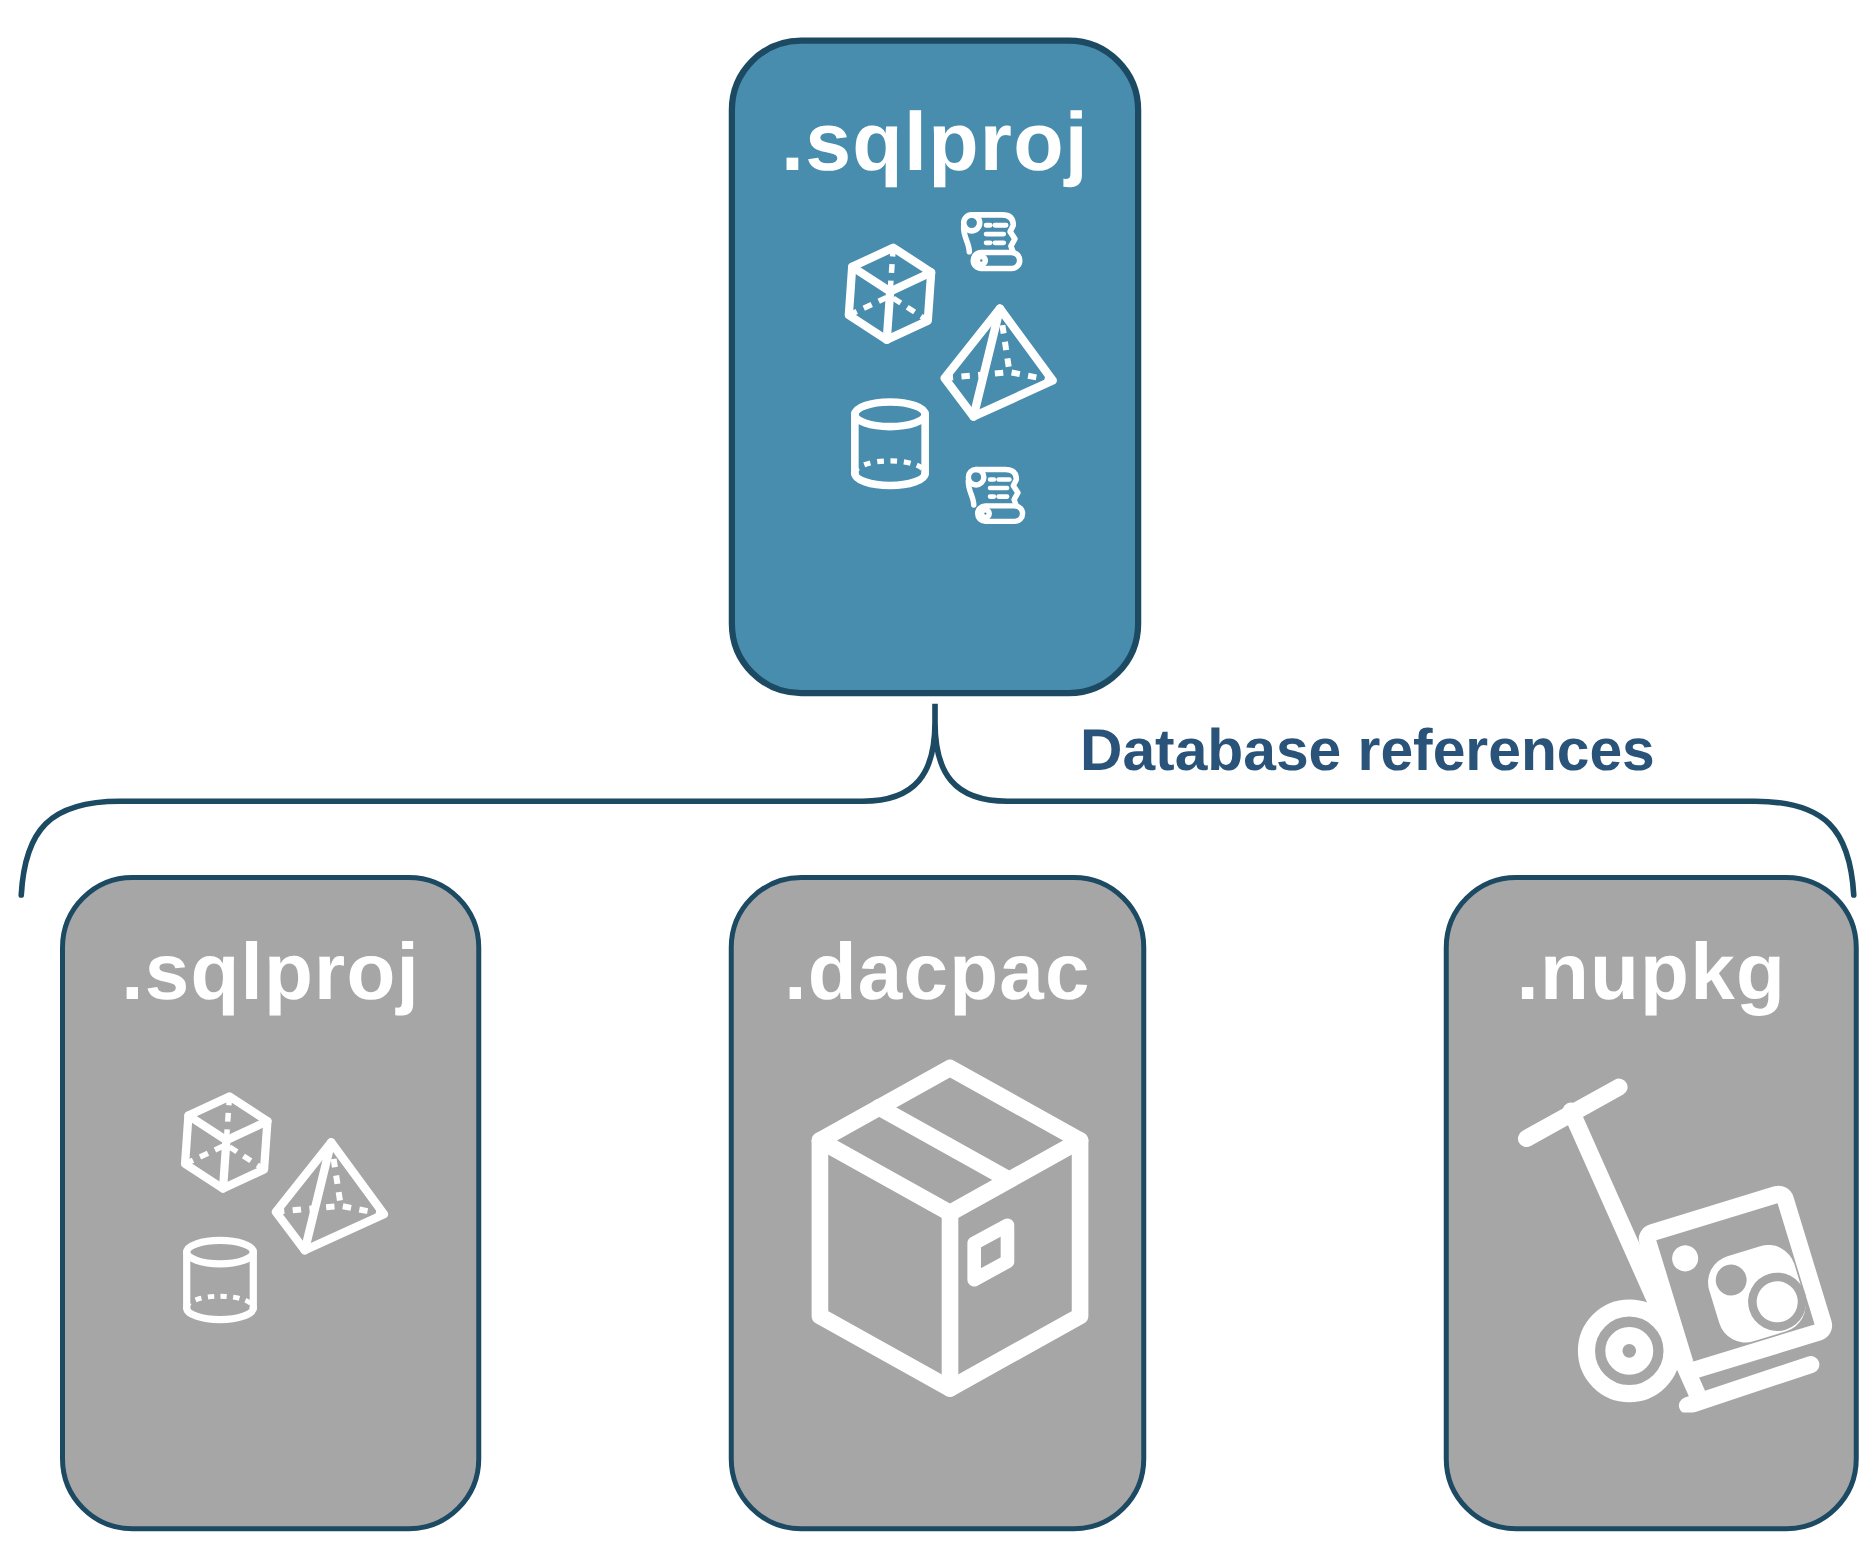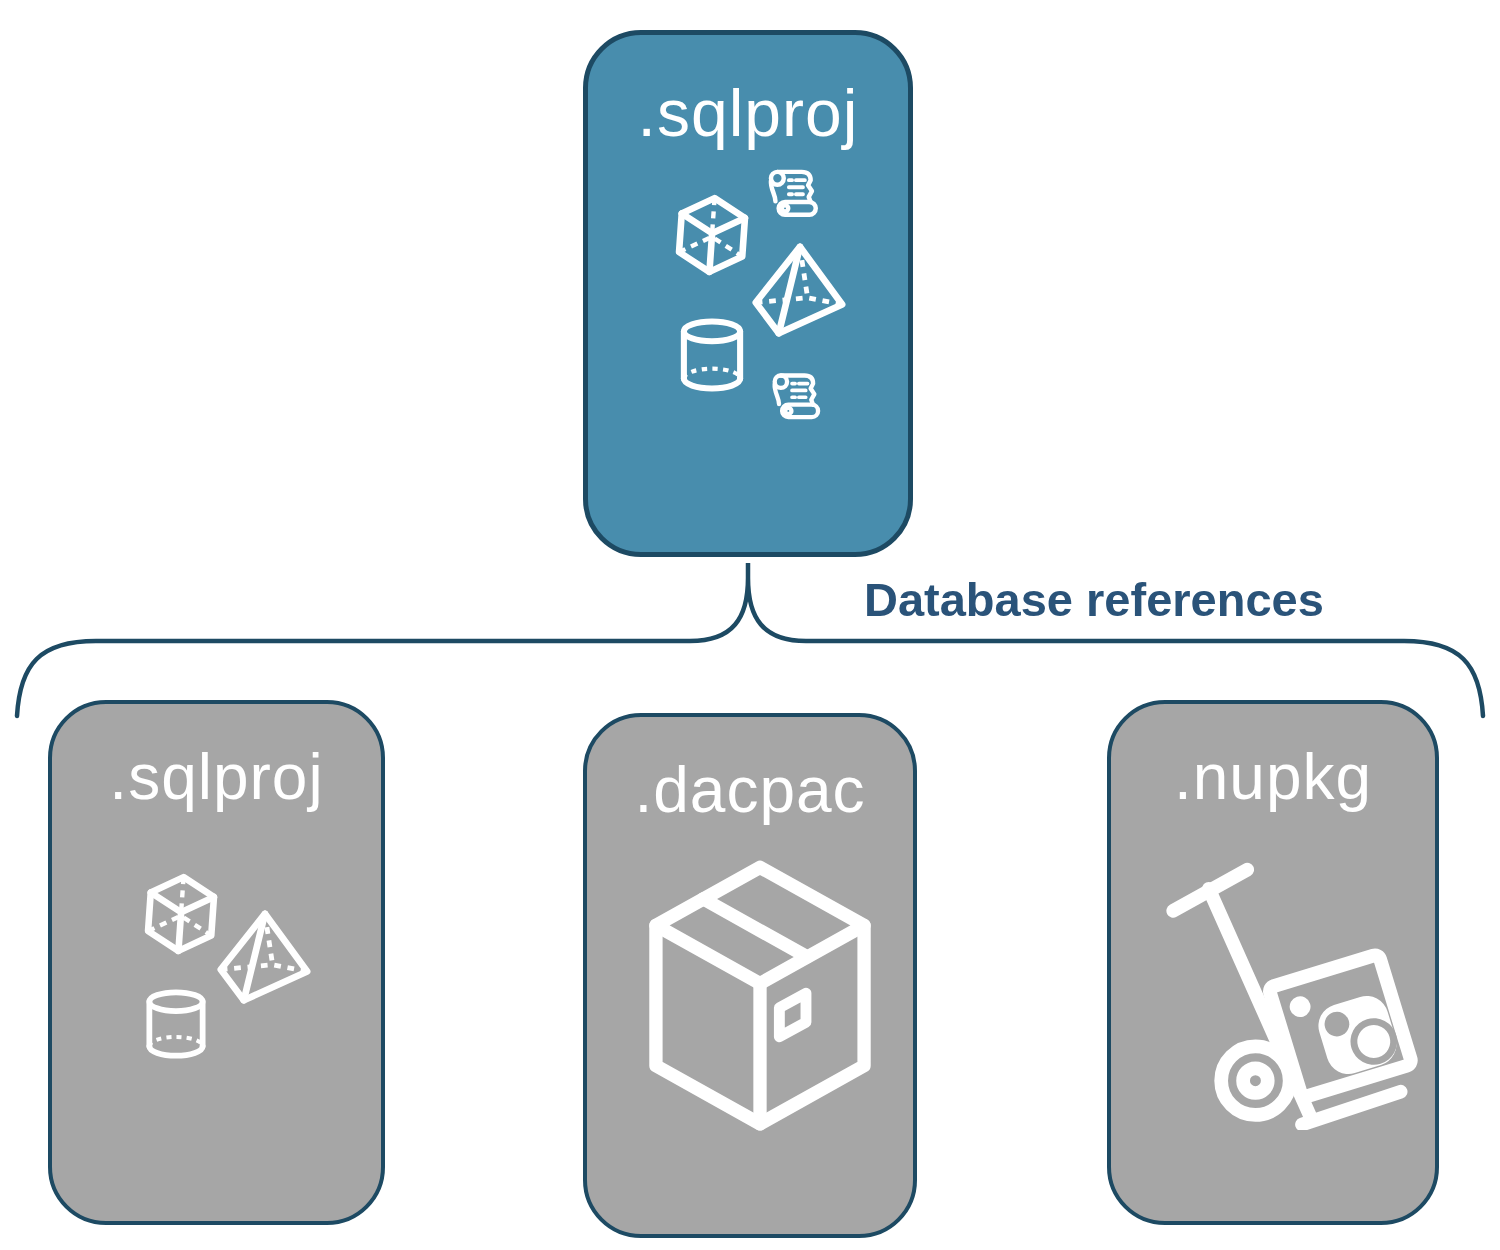--- a/index.html
+++ b/index.html
@@ -2,23 +2,23 @@
 <html><head>
 <meta charset="utf-8">
 <style>
   html,body{margin:0;padding:0;background:#ffffff;}
   .canvas{position:relative;width:1500px;height:1250px;background:#ffffff;
           font-family:"Liberation Sans",sans-serif;overflow:hidden;}
   .card{position:absolute;box-sizing:border-box;border-radius:58px;}
   .card-root{left:583px;top:30px;width:330px;height:527px;background:#488DAD;border:5px solid #1D4A63;}
   .card-child{top:700px;height:525px;background:#A6A6A6;border:4px solid #1D4A63;}
   .card-child-0{left:48px;width:337px;}
-  .card-child-1{left:583px;width:334px;margin-top:13px;}
-  .card-child-2{left:1107px;width:332px;}
-  .card-title{text-align:center;color:#ffffff;font-weight:normal;letter-spacing:1px;}
+  .card-child-1{left:583px;width:334px;}
+  .card-child-2{left:1155px;width:332px;}
+  .card-title{text-align:center;color:#ffffff;font-weight:bold;letter-spacing:1px;}
   .card-root .card-title{margin-top:40px;font-size:66px;}
   .card-child .card-title{margin-top:36px;font-size:64px;}
   .icon{position:absolute;display:block;}
   .brace{position:absolute;left:0;top:0;pointer-events:none;}
   .connector-label{position:absolute;left:818px;top:574px;font-size:47px;font-weight:bold;
                    color:#2A5379;white-space:nowrap;line-height:1.1;margin-left:46px;}
 </style>
 </head>
 <body>
 

